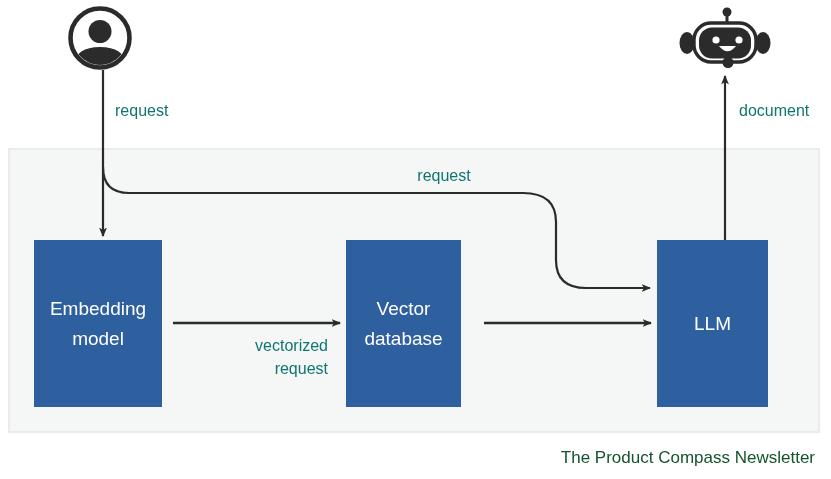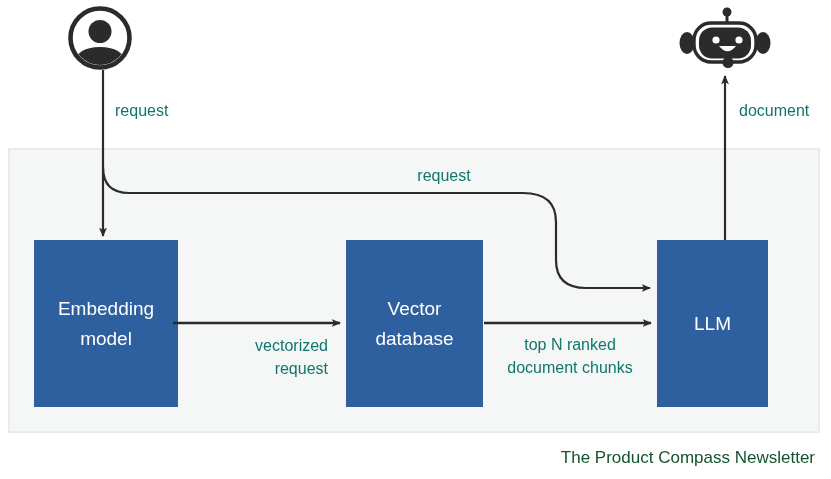--- a/index.html
+++ b/index.html
@@ -5,27 +5,27 @@
   html,body{margin:0;padding:0;background:#ffffff;}
   .canvas{
     position:relative;width:831px;height:479px;background:#ffffff;
     font-family:"Liberation Sans","DejaVu Sans",sans-serif;overflow:hidden;
   }
   .container-box{
     position:absolute;left:8px;top:148px;width:808px;height:281px;
     background:#f5f6f6;border:2px solid #ebebeb;z-index:1;
   }
   .node{
-    position:absolute;top:240px;width:144px;height:167px;background:#2e5f9e;
+    position:absolute;top:240px;width:128px;height:167px;background:#2e5f9e;
     display:flex;align-items:center;justify-content:center;text-align:center;
     color:#ffffff;font-size:19px;font-weight:500;line-height:30px;
     white-space:pre-line;z-index:2;
   }
   .node-embedding{left:34px;}
-  .node-vector{left:346px;width:137px;}
+  .node-vector{left:346px;width:115px;}
   .node-llm{left:657px;width:111px;}
   .arrow-layer{position:absolute;left:0;top:0;z-index:3;pointer-events:none;}
   .flow-label{
     position:absolute;color:#0f766e;font-size:16px;line-height:23px;z-index:4;
     white-space:pre-line;
   }
   .lbl-user-request{left:115px;top:99px;}
   .lbl-pipeline-request{left:394px;top:164px;width:100px;text-align:center;}
   .lbl-response{left:739px;top:99px;}
   .lbl-vectorized{left:188px;top:334px;width:140px;text-align:right;}
@@ -91,17 +91,15 @@
       <path d="M719,46 Q727.5,56.5 736,46 Z" fill="#ffffff"></path>
       <circle cx="728" cy="62.5" r="5.5" fill="#2b2b2b"></circle>
     </g>
   </svg>
 
   <div class="flow-label lbl-user-request">request</div>
   <div class="flow-label lbl-pipeline-request">request</div>
   <div class="flow-label lbl-response">document</div>
   <div class="flow-label lbl-vectorized">vectorized
 request</div>
-  <div class="flow-label lbl-topn">top N ranked
-document chunks</div>
 
   <div class="footer-credit">The Product Compass Newsletter</div>
 </div>
 
 </body></html>

